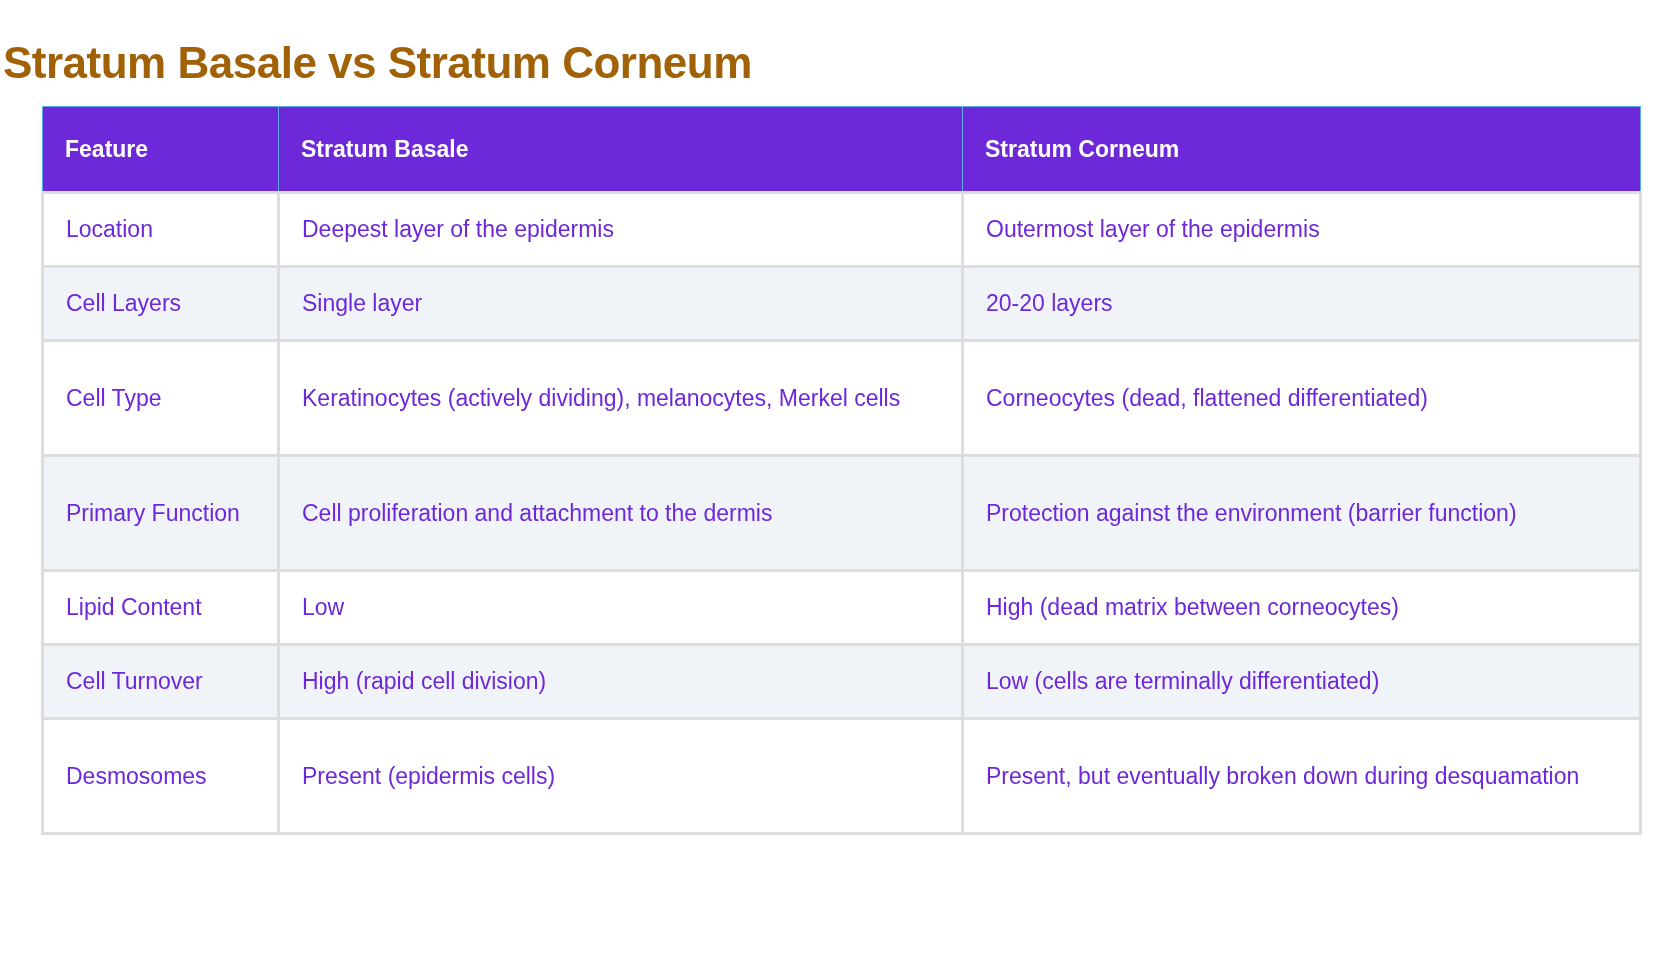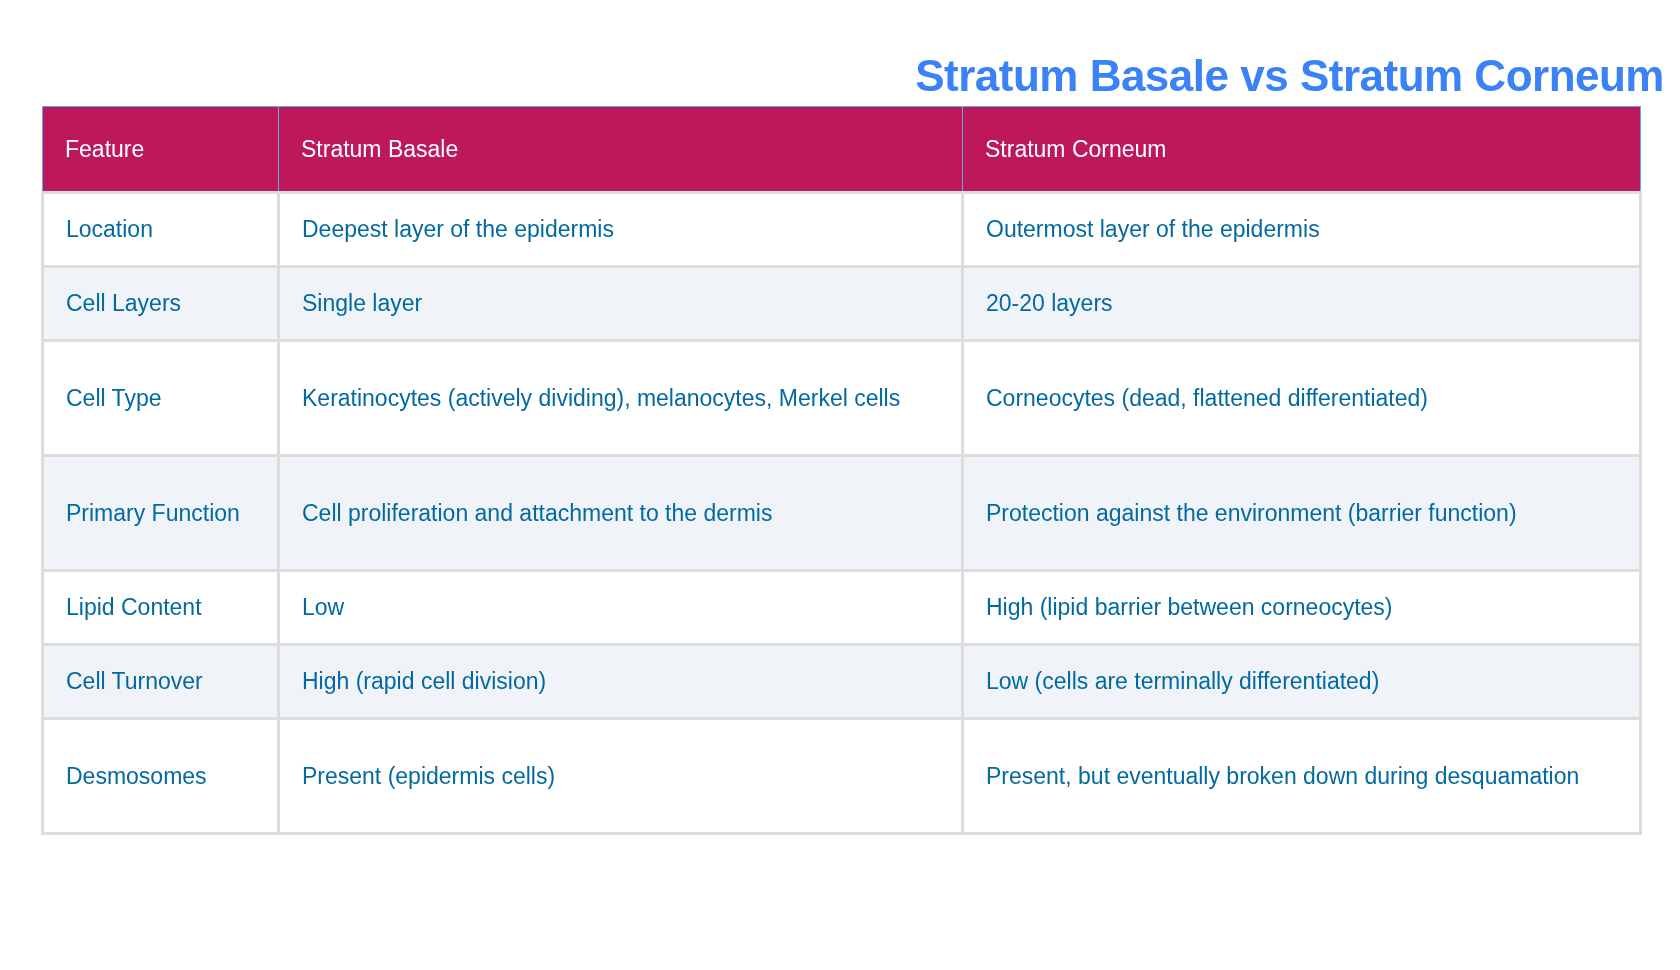--- a/index.html
+++ b/index.html
@@ -7,62 +7,62 @@
       padding: 0;
       background: #ffffff;
     }
     body {
       width: 1680px;
       height: 970px;
       overflow: hidden;
       font-family: "Liberation Sans", sans-serif;
     }
     .title {
-      margin: 16px;
+      margin: 3px;
       padding-top: 30px;
       height: 76px;
       box-sizing: border-box;
-      text-align: right;
+      text-align: left;
       font-family: "Liberation Sans", sans-serif;
       font-weight: bold;
       font-size: 44px;
       line-height: 60px;
-      color: #3b82f6;
+      color: #a16207;
       letter-spacing: -0.5px;
     }
     .table-wrap {
       position: absolute;
       left: 41px;
       top: 106px;
       width: 1598px;
     }
     table {
       width: 100%;
       border-collapse: collapse;
       table-layout: fixed;
       font-family: "Liberation Sans", sans-serif;
     }
     col.c1 { width: 236px; }
     col.c2 { width: 684px; }
     col.c3 { width: 678px; }
     thead th {
-      background: #be185d;
+      background: #6d28d9;
       color: #ffffff;
-      font-weight: normal;
+      font-weight: bold;
       font-size: 23px;
       text-align: left;
       height: 86px;
       padding: 0 22px;
       border: 1px solid #5aaee5;
       box-sizing: border-box;
       vertical-align: middle;
     }
     tbody td {
       font-size: 23px;
-      color: #0369a1;
+      color: #6d28d9;
       line-height: 37px;
       padding: 17px 22px;
       border: 3px solid #dddddd;
       vertical-align: middle;
       text-align: left;
     }
     tbody tr:nth-child(odd) td { background: #ffffff; }
     tbody tr:nth-child(even) td { background: #f0f4f9; }
     tbody tr.row-tall td { height: 78px; margin-top: 39px; }
   </style>
@@ -102,21 +102,21 @@
         <td>Corneocytes (dead, flattened differentiated)</td>
       </tr>
       <tr class="row-tall">
         <td>Primary Function</td>
         <td>Cell proliferation and attachment to the dermis</td>
         <td>Protection against the environment (barrier function)</td>
       </tr>
       <tr>
         <td>Lipid Content</td>
         <td>Low</td>
-        <td>High (lipid barrier between corneocytes)</td>
+        <td>High (dead matrix between corneocytes)</td>
       </tr>
       <tr>
         <td>Cell Turnover</td>
         <td>High (rapid cell division)</td>
         <td>Low (cells are terminally differentiated)</td>
       </tr>
       <tr class="row-tall">
         <td>Desmosomes</td>
         <td>Present (epidermis cells)</td>
         <td>Present, but eventually broken down during desquamation</td>

